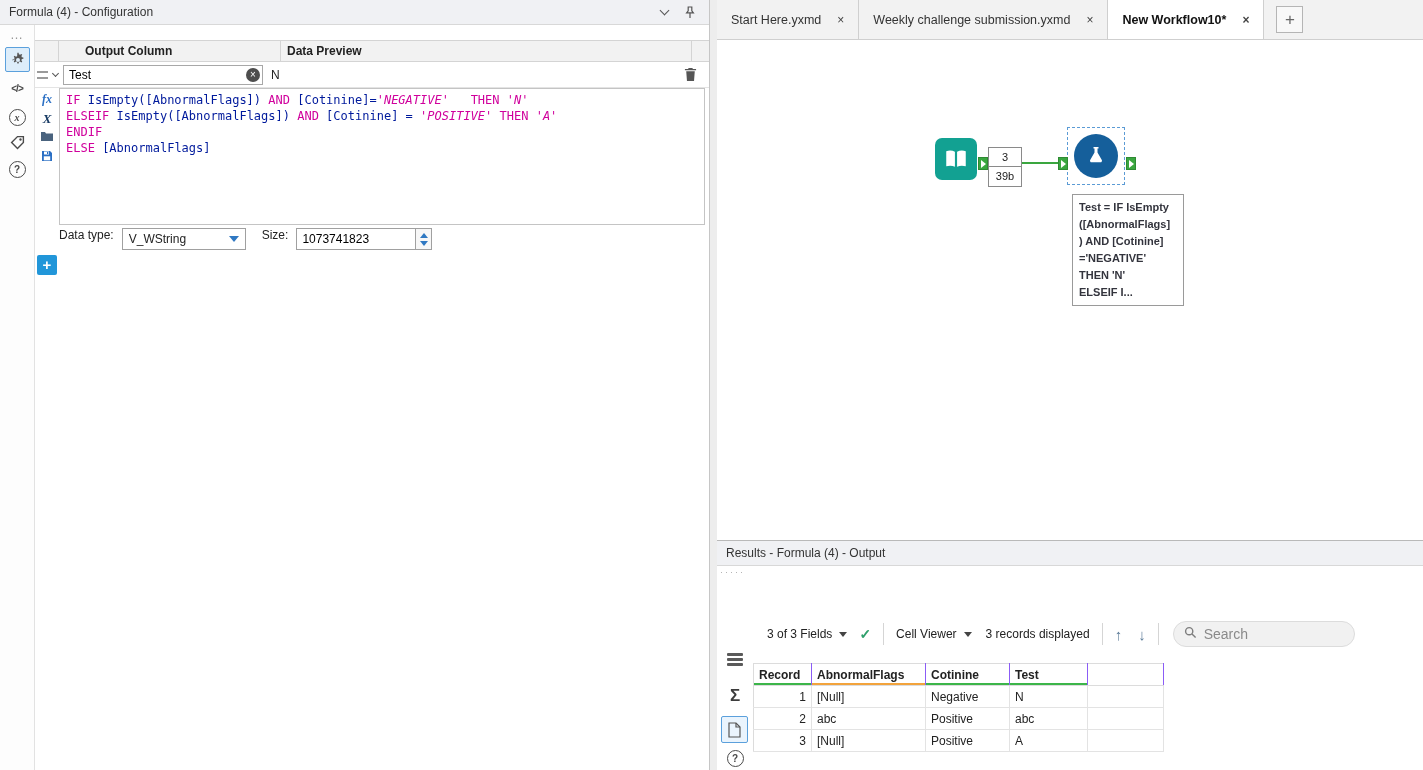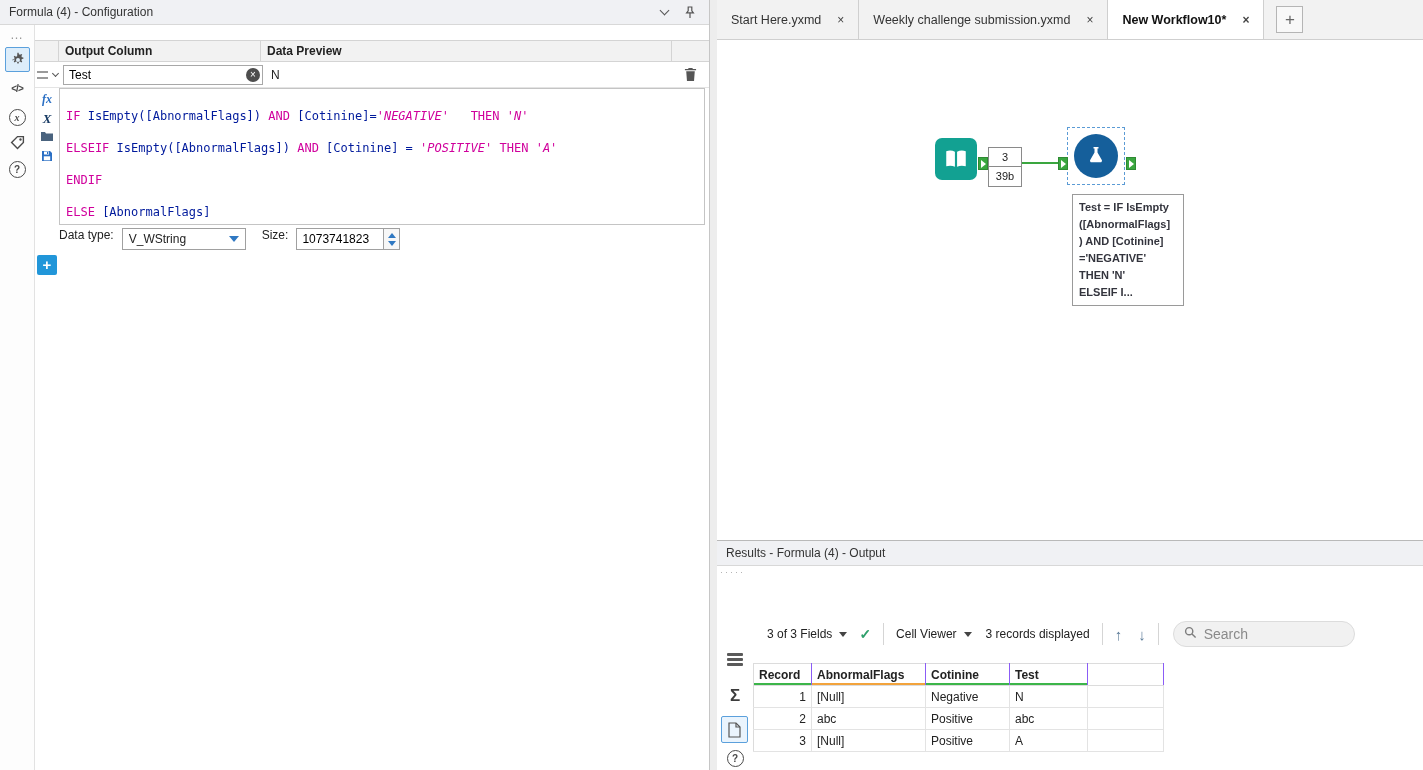--- a/index.html
+++ b/index.html
@@ -26,53 +26,53 @@
   .code-ico { top:58px; font-size:10px; font-weight:bold; letter-spacing:-1px; }
   .circx-ico { top:84px; }
   .circx-ico .circ { font-style:italic; font-family:"Liberation Serif",serif; }
   .tag-ico { top:110px; }
   .help-ico { top:136px; }
 
   .config-main { position:relative; flex:1; }
   .grid-header { position:absolute; top:15px; left:0; right:0; height:22px; display:flex; background:#f2f2f2; border-top:1px solid #d4d4d4; border-bottom:1px solid #d4d4d4; font-weight:bold; }
   .gh-cell { padding:3px 6px; border-right:1px solid #d4d4d4; overflow:hidden; white-space:nowrap; }
   .gh-0 { width:24px; padding:0; }
-  .gh-1 { width:202px; }
+  .gh-1 { width:202px;margin-left:20px; }
   .gh-2 { width:411px; }
   .gh-3 { flex:1; border-right:none; }
 
   .grid-row { position:absolute; top:37px; left:0; right:0; height:26px; display:flex; align-items:center; border-bottom:1px solid #e4e4e4; }
   .row-handle { width:11px; height:8px; margin-left:2px; border-top:2px solid #9a9a9a; border-bottom:2px solid #9a9a9a; }
   .row-chev { width:13px; display:flex; justify-content:center; margin-left:1px; cursor:pointer; }
   .name-input-wrap { position:relative; width:200px; margin-left:1px; }
   .name-input { width:100%; height:20px; border:1px solid #a8a8a8; font-size:12px; padding:0 20px 0 5px; font-family:"Liberation Sans",sans-serif; }
   .clear-btn { position:absolute; right:3px; top:3px; width:14px; height:14px; background:#4d4d4d; color:#fff; border-radius:50%; font-size:10px; line-height:14px; text-align:center; cursor:pointer; }
   .preview-val { margin-left:8px; flex:1; }
   .trash { margin-right:12px; cursor:pointer; display:flex; }
 
   .formula-wrap { position:absolute; top:63px; left:0; right:4px; height:137px; display:flex; }
   .formula-icons { width:24px; position:relative; }
   .f-ico { position:absolute; left:2px; width:20px; display:flex; justify-content:center; cursor:pointer; }
   .f-ico.fx { top:4px; font-family:"Liberation Serif",serif; font-style:italic; font-weight:bold; color:#2a6fc4; font-size:12px; }
   .f-ico.xvar { top:23px; font-family:"Liberation Serif",serif; font-style:italic; font-weight:bold; color:#173a63; font-size:13px; }
   .f-ico.fold { top:43px; }
   .f-ico.disk { top:62px; }
   .formula-editor { flex:1; border:1px solid #c4c4c4; background:#fff; padding:3px 6px; font-family:"DejaVu Sans Mono",monospace; font-size:12px; line-height:16px; overflow:hidden; cursor:text; }
-  .code-line { white-space:pre;margin-top:16px; }
+  .code-line { white-space:pre; }
   .tk-k { color:#d0009c; }
   .tk-s { color:#d0009c; font-style:italic; }
   .tk-n { color:#001a9c; }
 
   .type-row { position:absolute; top:203px; left:24px; height:24px; display:flex; }
   .lbl { color:#222; }
   .select-box { width:124px; height:22px; border:1px solid #a0a0a0; background:#fff; display:flex; align-items:center; padding:0 6px; margin-left:8px; cursor:pointer; }
   .select-box span { flex:1; }
   .caret-down-f { width:0; height:0; border-left:5px solid transparent; border-right:5px solid transparent; border-top:6px solid #2f78c2; }
   .size-lbl { margin-left:16px; }
-  .size-input { width:88px; height:22px; border:1px solid #a0a0a0; margin-left:8px; padding:0 5px; font-size:12px; font-family:"Liberation Sans",sans-serif; }
+  .size-input { width:120px; height:22px; border:1px solid #a0a0a0; margin-left:8px; padding:0 5px; font-size:12px; font-family:"Liberation Sans",sans-serif; }
   .spinner { width:16px; height:22px; border:1px solid #a0a0a0; border-left:none; background:#f7f7f7; display:flex; flex-direction:column; align-items:center; justify-content:center; gap:3px; cursor:pointer; }
   .sp-up { width:0; height:0; border-left:4px solid transparent; border-right:4px solid transparent; border-bottom:5px solid #2f78c2; }
   .sp-down { width:0; height:0; border-left:4px solid transparent; border-right:4px solid transparent; border-top:5px solid #2f78c2; }
   .add-btn { position:absolute; top:230px; left:2px; width:20px; height:20px; background:#2196d9; color:#fff; border:none; border-radius:2px; font-size:15px; font-weight:bold; line-height:18px; cursor:pointer; }
 
   
   .right { position:absolute; left:717px; top:0; width:706px; height:770px; background:#84cc16; }
 
   .tabbar { height:40px; background:#f2f2f2; border-bottom:1px solid #cfcfcf; display:flex; align-items:stretch; }
   .tab-strip { display:flex; align-items:stretch; }

